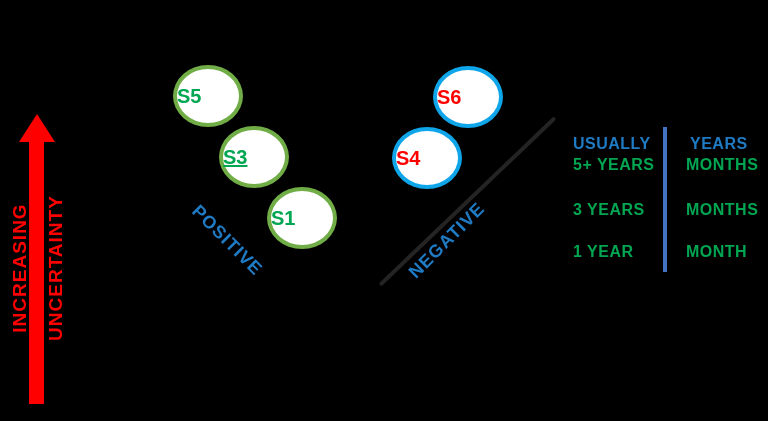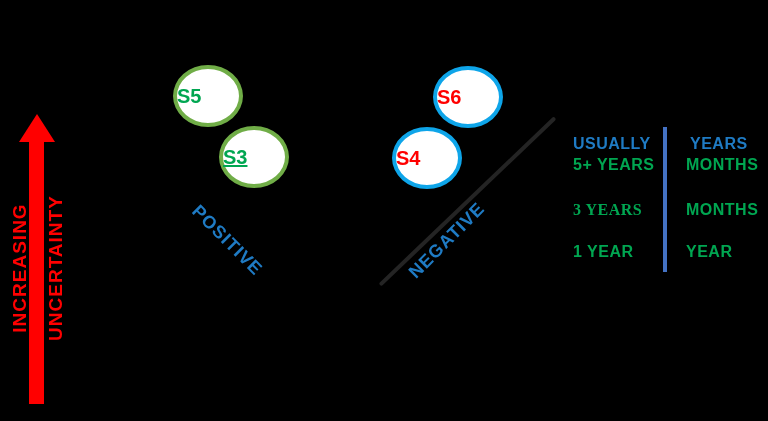--- a/index.html
+++ b/index.html
@@ -93,21 +93,21 @@
     line-height: 18px;
     white-space: nowrap;
     letter-spacing: 0.5px;
   }
   .t.blue  { color: #1F7BC4; }
   .t.green { color: #00A651; }
   .t-usually { left: 573px; top: 135px; }
   .t-covid   { left: 690px; top: 135px; }
   .t-r1c1    { left: 573px; top: 156px; }
   .t-r1c2    { left: 686px; top: 156px; }
-  .t-r2c1    { left: 573px; top: 201px; font-family: Liberation Serif, serif; }
+  .t-r2c1    { left: 573px; top: 201px; }
   .t-r2c2    { left: 686px; top: 201px; }
   .t-r3c1    { left: 573px; top: 243px; text-align: center; }
   .t-r3c2    { left: 686px; top: 243px; }
   .vline {
     position: absolute;
     left: 663px; top: 127px;
     width: 4px; height: 145px;
     background: #4472C4;
   }
 </style>
@@ -122,35 +122,38 @@
     <div>INCREASING</div>
     <div>UNCERTAINTY</div>
   </div>
 
   <div class="bubble green b-s5">
     <span>S5</span>
   </div>
   <div class="bubble green b-s3">
     <span>S3</span>
   </div>
+  <div class="bubble green b-s1">
+    <span>S1</span>
+  </div>
   <div class="bubble red b-s4">
     <span>S4</span>
   </div>
   <div class="bubble red b-s6">
     <span>S6</span>
   </div>
 
   <div class="dir pos">POSITIVE</div>
   <div class="dir neg">NEGATIVE</div>
 
   <div class="diag-line"></div>
 
   <div class="t blue t-usually">USUALLY</div>
   <div class="t blue t-covid">YEARS</div>
   <div class="t green t-r1c1">5+ YEARS</div>
   <div class="t green t-r1c2">MONTHS</div>
   <div class="t green t-r2c1">3 YEARS</div>
   <div class="t green t-r2c2">MONTHS</div>
   <div class="t green t-r3c1">1 YEAR</div>
-  <div class="t green t-r3c2">YEAR</div>
+  <div class="t green t-r3c2">MONTH</div>
   <div class="vline"></div>
 
 </div>
 
 </body></html>

